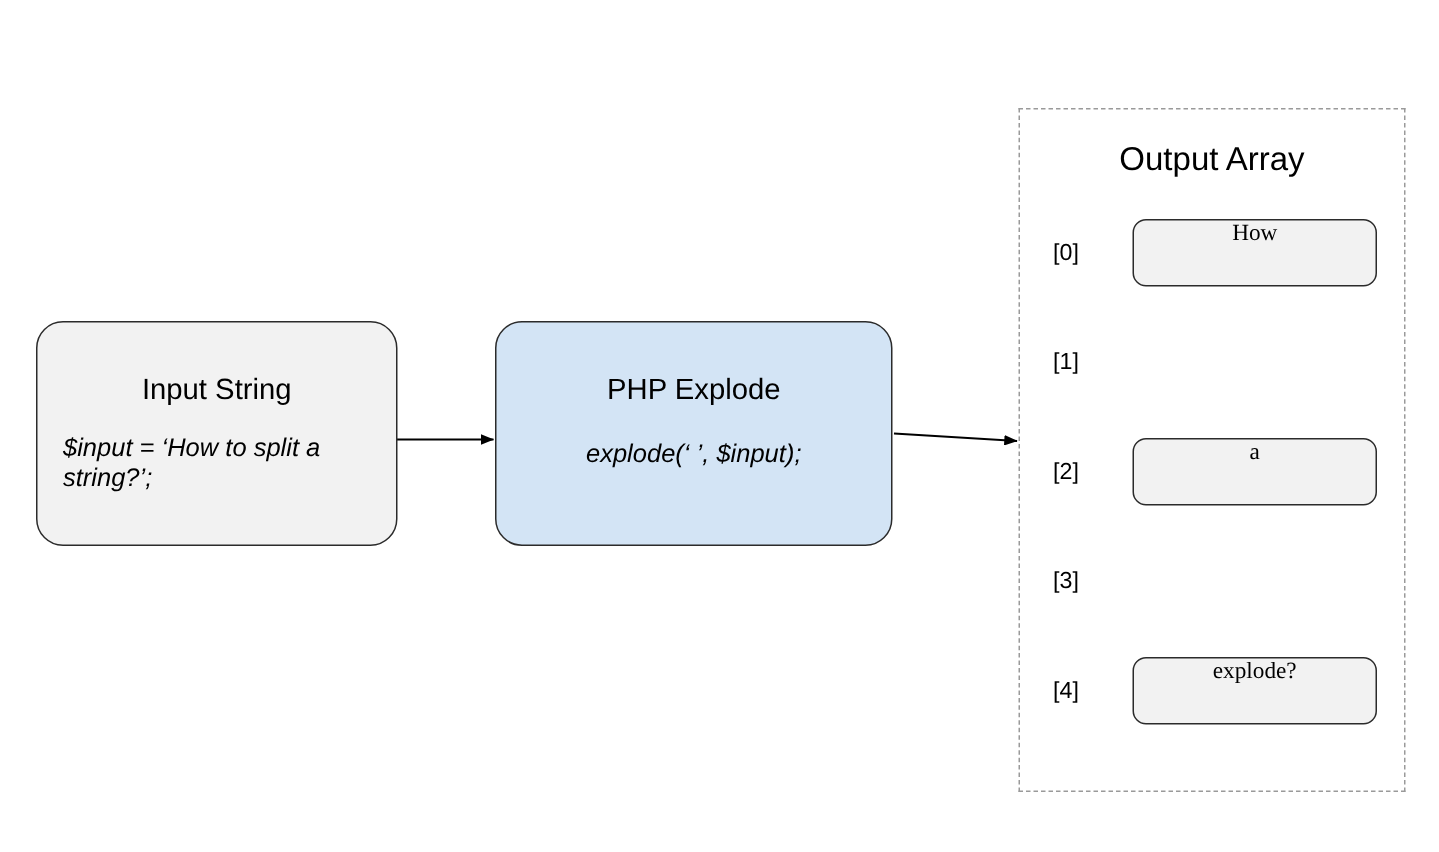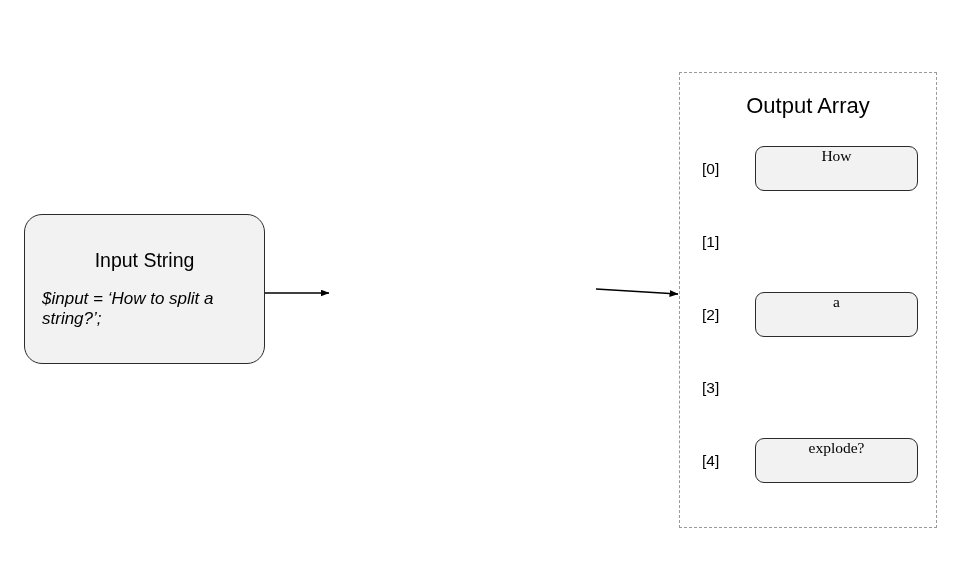--- a/index.html
+++ b/index.html
@@ -153,20 +153,24 @@
     </defs>
     <line x1="263" y1="293" x2="329" y2="293" stroke="#000000" stroke-width="1.4" marker-end="url(#arrowhead)"></line>
     <line x1="596" y1="289" x2="678" y2="294" stroke="#000000" stroke-width="1.4" marker-end="url(#arrowhead)"></line>
   </svg>
 
   <div class="node node-input">
     <div class="node-title">Input String</div>
     <div class="node-code">$input = ‘How to split a string?’;</div>
   </div>
 
+  <div class="node node-process">
+    <div class="node-title">PHP Explode</div>
+    <div class="node-code">explode(‘ ’, $input);</div>
+  </div>
 
   <div class="output-container">
     <div class="output-title">Output Array</div>
 
     <div class="array-row" style="top:73px;">
       <div class="array-index">[0]</div>
       <div class="array-box">
         <span class="array-value">How</span>
       </div>
     </div>

